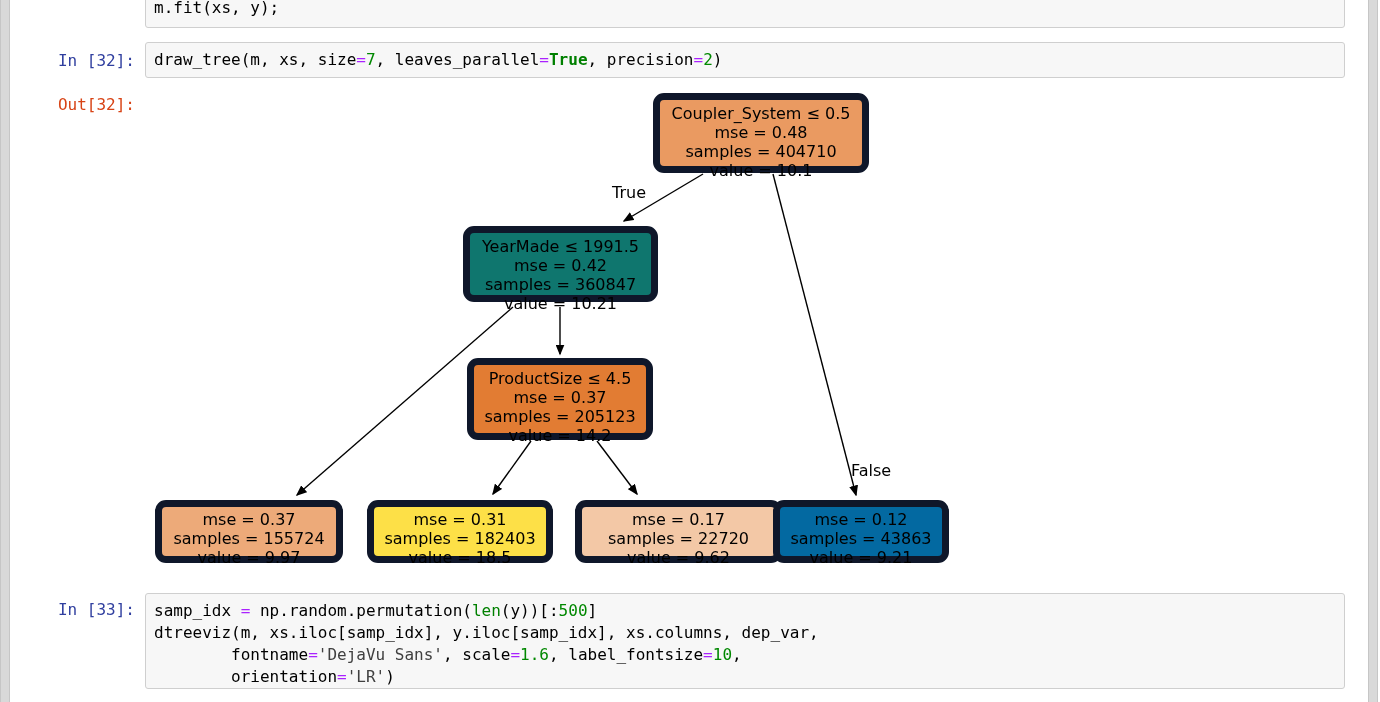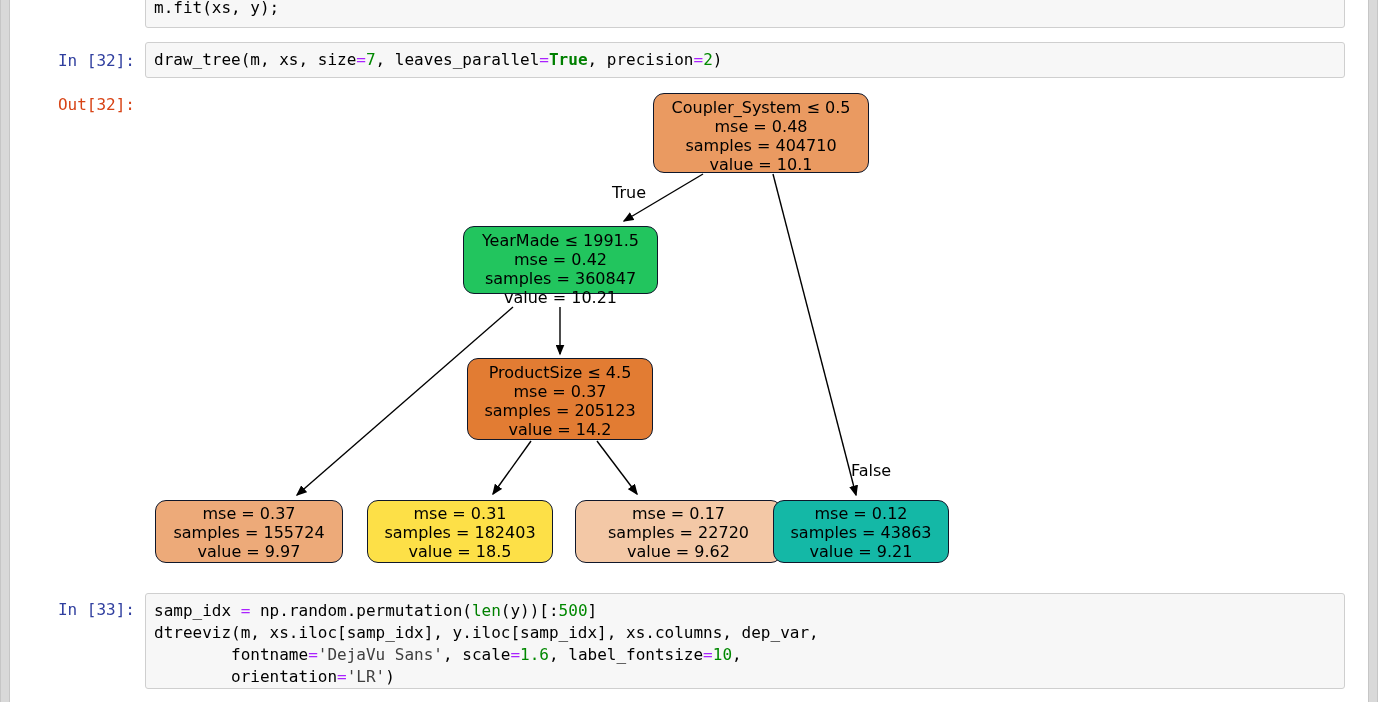--- a/index.html
+++ b/index.html
@@ -26,21 +26,21 @@
   }
   .prompt-in{color:#303f9f;}
   .prompt-out{color:#d84315;margin-top:8px;}
   .op{color:#aa22ff;}
   .num{color:#008800;}
   .kw{color:#008000;font-weight:bold;}
   .str{color:#404040;}
   .builtin{color:#008000;}
   .tree-layer{position:absolute;left:0;top:0;pointer-events:none;}
   .node{
-    position:absolute;box-sizing:border-box;border:1px solid #0f172a;border-radius:11px;
+    position:absolute;box-sizing:border-box;border:7px solid #0f172a;border-radius:11px;
     text-align:center;font-size:16px;line-height:19px;padding-top:4px;color:#000;
   }
   .leaf{padding-top:3px;line-height:19px;}
   .edge-label{position:absolute;font-size:16px;color:#000;}
 </style>
 </head>
 <body>
 
 <div class="edge-strip strip-left"></div>
 <div class="edge-strip strip-right"></div>
@@ -73,21 +73,21 @@
 <div class="edge-label" style="left:612px;top:183px;">True</div>
 <div class="edge-label" style="left:851px;top:461px;">False</div>
 
 <div class="node" style="left: 653px; top: 93px; width: 216px; height: 80px; background: rgb(234, 154, 97);">
   <div>Coupler_System ≤ 0.5</div>
   <div>mse = 0.48</div>
   <div>samples = 404710</div>
   <div>value = 10.1</div>
 </div>
 
-<div class="node" style="left: 463px; top: 226px; width: 195px; height: 68px; background: #22c55e;">
+<div class="node" style="left: 463px; top: 226px; width: 195px; height: 76px; background: #0f766e;">
   <div>YearMade ≤ 1991.5</div>
   <div>mse = 0.42</div>
   <div>samples = 360847</div>
   <div>value = 10.21</div>
 </div>
 
 <div class="node" style="left: 467px; top: 358px; width: 186px; height: 82px; background: rgb(226, 124, 51);">
   <div>ProductSize ≤ 4.5</div>
   <div>mse = 0.37</div>
   <div>samples = 205123</div>
@@ -105,21 +105,21 @@
   <div>samples = 182403</div>
   <div>value = 18.5</div>
 </div>
 
 <div class="node leaf" style="left: 575px; top: 500px; width: 207px; height: 63px; background: rgb(243, 200, 166);">
   <div>mse = 0.17</div>
   <div>samples = 22720</div>
   <div>value = 9.62</div>
 </div>
 
-<div class="node leaf" style="left: 773px; top: 500px; width: 176px; height: 63px; background: #14b8a6;">
+<div class="node leaf" style="left: 773px; top: 500px; width: 176px; height: 63px; background: #0369a1;">
   <div>mse = 0.12</div>
   <div>samples = 43863</div>
   <div>value = 9.21</div>
 </div>
 
 <div class="prompt prompt-in" style="top:601px;">In [33]:</div>
 <div class="cell" style="top:593px;height:96px;">
   <pre class="code"><span>samp_idx </span><span class="op">=</span><span> np.random.permutation(</span><span class="builtin">len</span><span>(y))[:</span><span class="num">500</span><span>]</span>
 <span>dtreeviz(m, xs.iloc[samp_idx], y.iloc[samp_idx], xs.columns, dep_var,</span>
 <span>        fontname</span><span class="op">=</span><span class="str">'DejaVu Sans'</span><span>, scale</span><span class="op">=</span><span class="num">1.6</span><span>, label_fontsize</span><span class="op">=</span><span class="num">10</span><span>,</span>

